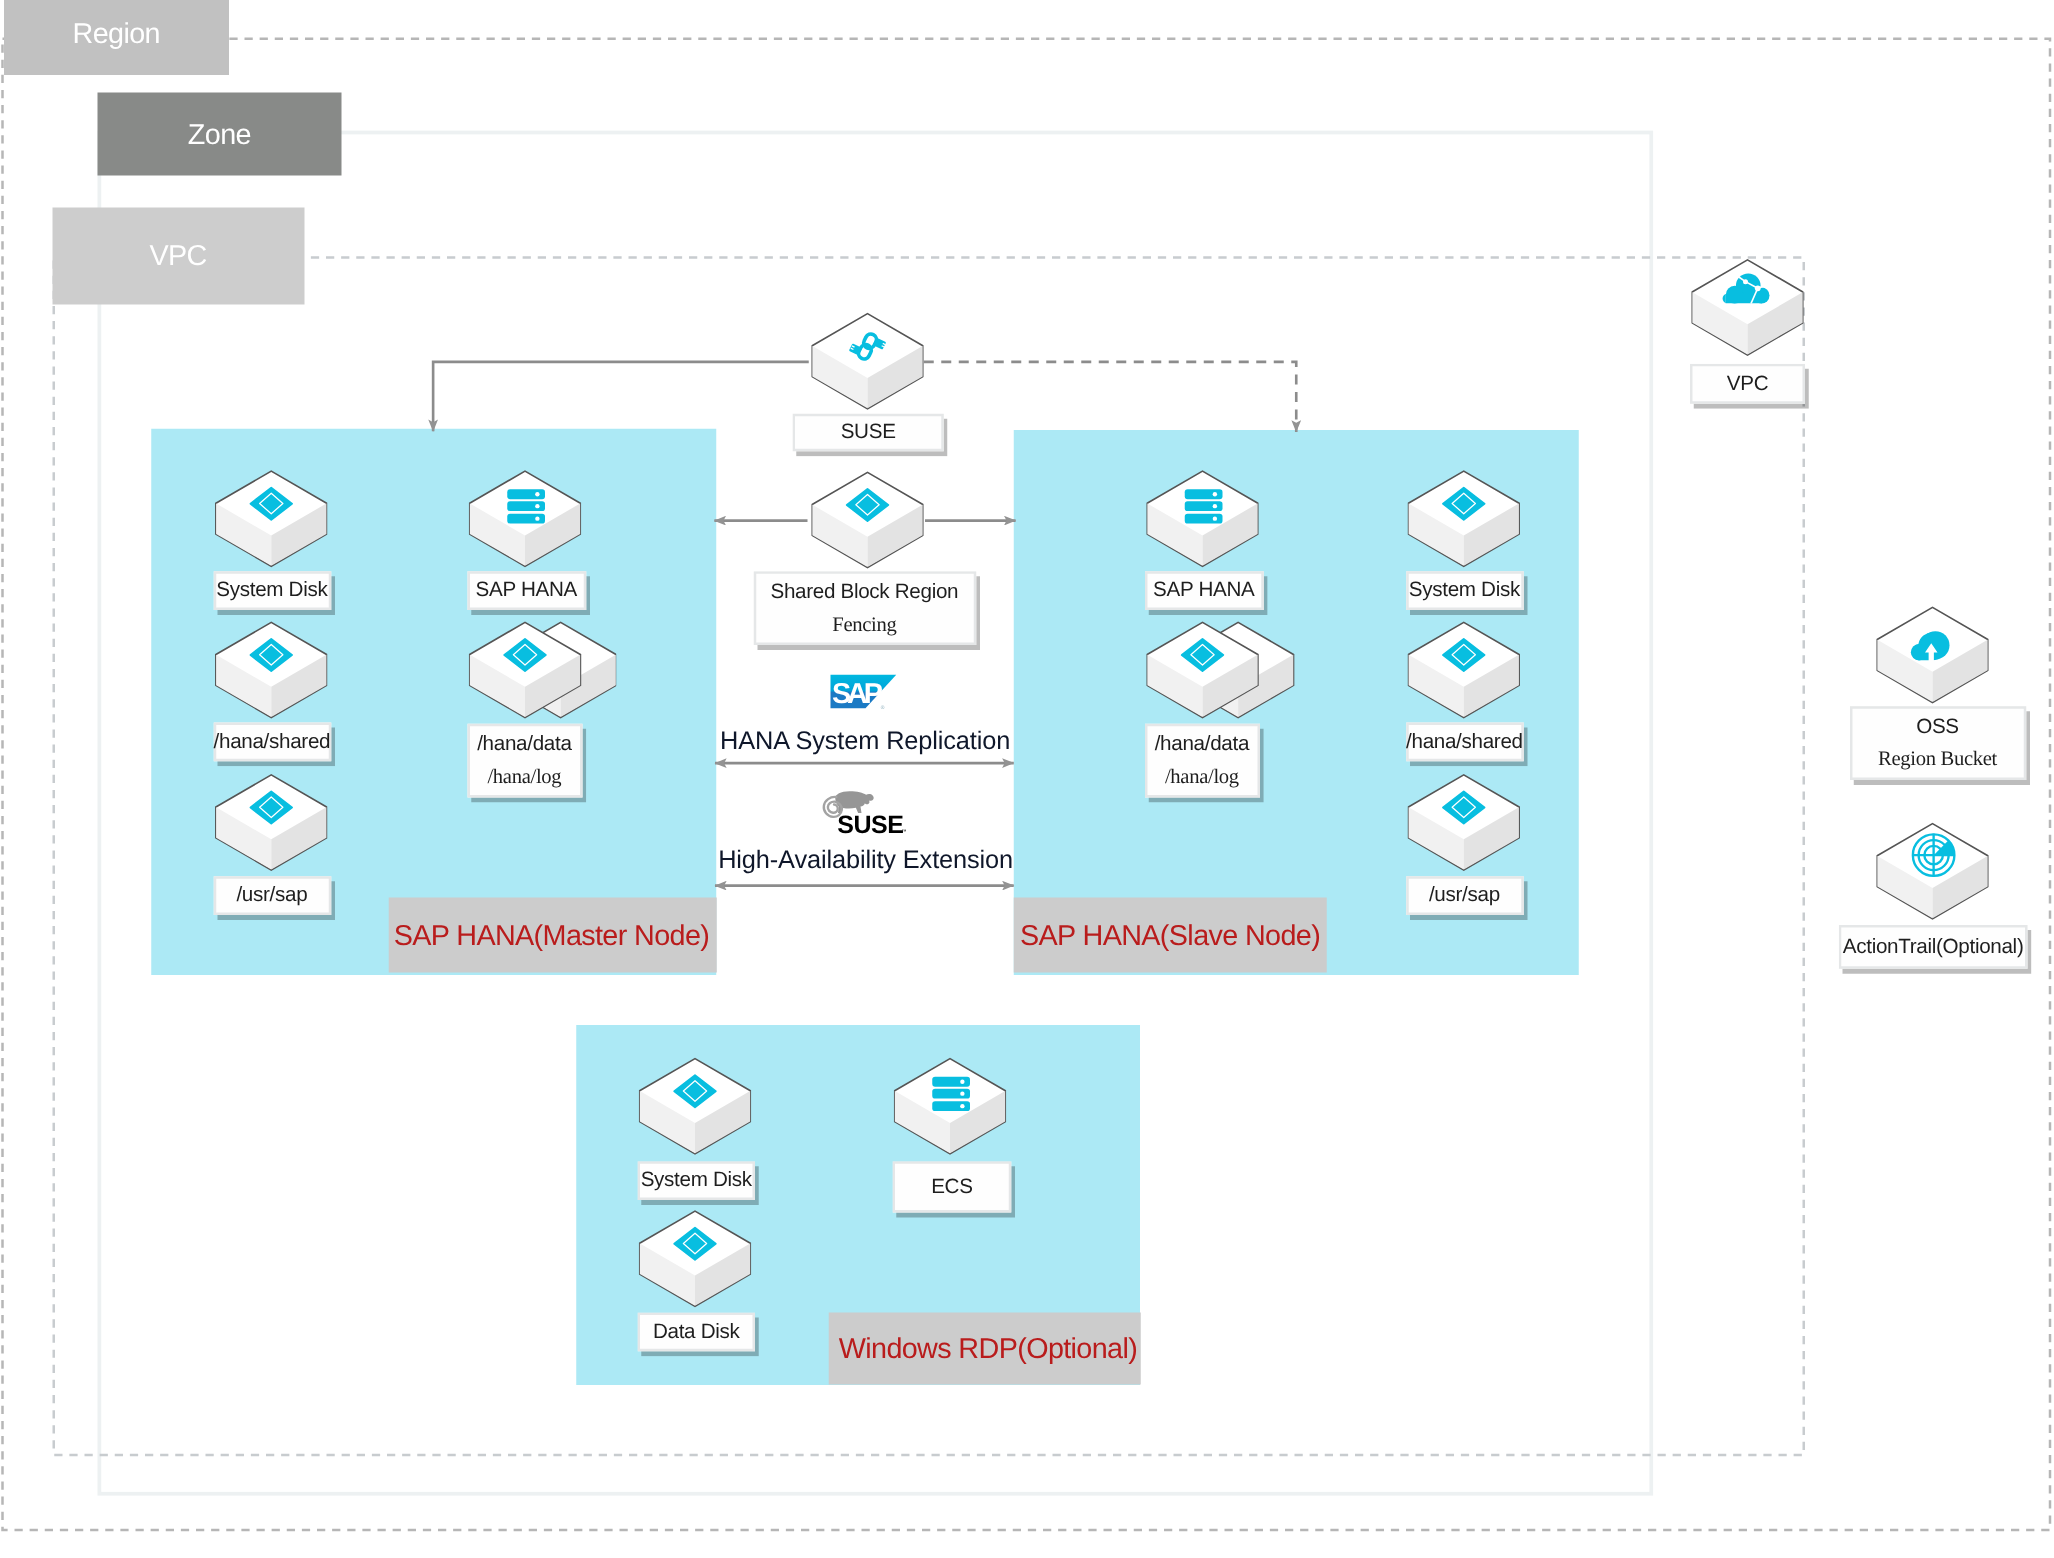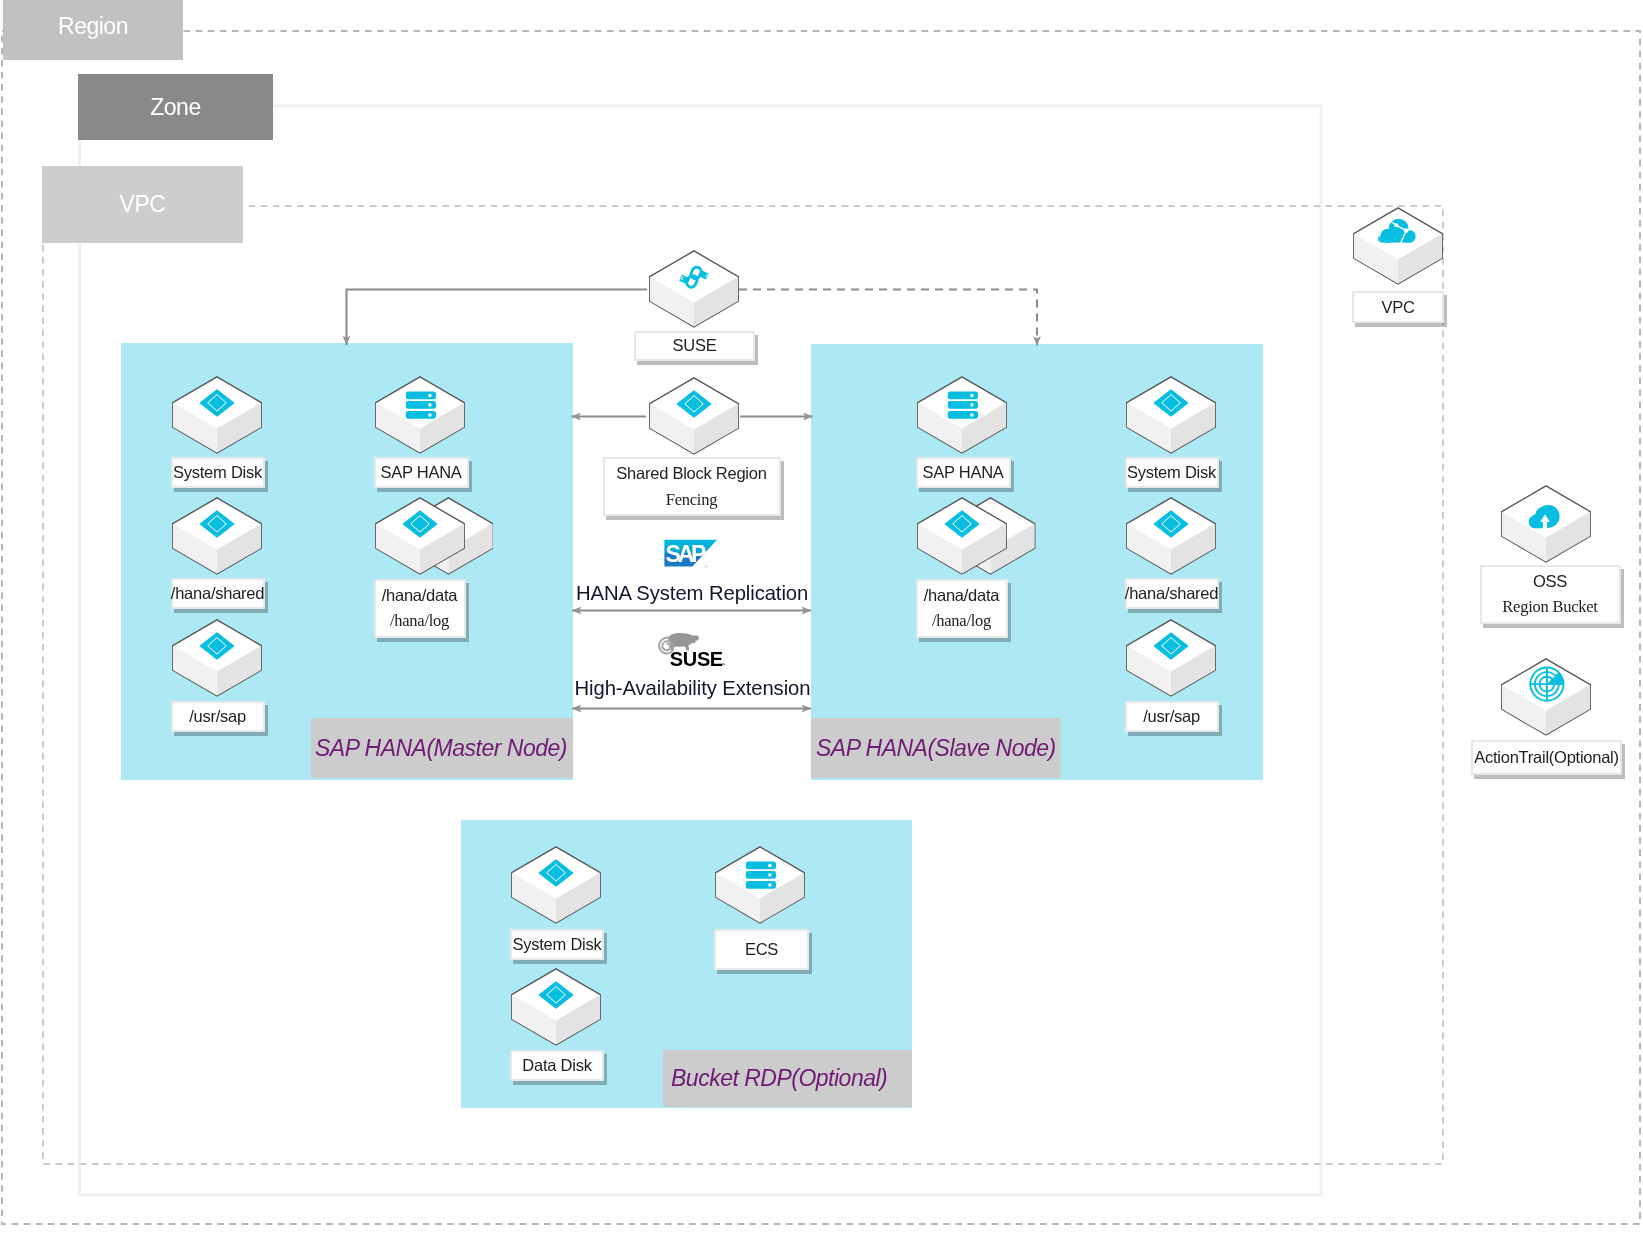--- a/index.html
+++ b/index.html
@@ -15,22 +15,22 @@
   #region-tag{left:3px;top:-7px;width:180px;height:67px;background:#c1c1c1;font-size:23px;letter-spacing:-0.5px;}
   #zone-tag{left:78px;top:74px;width:195px;height:66px;background:#888a88;font-size:23px;letter-spacing:-0.5px;}
   #vpc-tag{left:42px;top:166px;width:201px;height:77px;background:#cdcdcd;font-size:23px;letter-spacing:-0.5px;}
 
   
   .cyanbox{position:absolute;background:#ace9f5;}
   #master-box{left:121px;top:343px;width:452px;height:437px;}
   #slave-box{left:811px;top:344px;width:452px;height:436px;}
   #rdp-box{left:461px;top:820px;width:451px;height:288px;}
 
-  .banner{position:absolute;background:#cccccc;color:#701a75;font-size:23px;letter-spacing:-0.5px;
-          display:flex;align-items:center;box-sizing:border-box;white-space:nowrap;font-style:italic;}
+  .banner{position:absolute;background:#cccccc;color:#b91c1c;font-size:23px;letter-spacing:-0.5px;
+          display:flex;align-items:center;box-sizing:border-box;white-space:nowrap;}
   #master-banner{left:311px;top:718px;width:262px;height:60px;padding-left:4px;}
   #slave-banner{left:811px;top:718px;width:250px;height:60px;padding-left:5px;}
   #rdp-banner{left:663px;top:1050px;width:249px;height:57px;padding-left:8px;}
 
   
   .lbl{position:absolute;background:#fefefe;border:2px solid #e5e7e8;box-sizing:border-box;
        display:flex;flex-direction:column;align-items:center;justify-content:center;
        font-size:16.5px;letter-spacing:-0.25px;color:#1e1e1e;white-space:nowrap;line-height:1.0;
        box-shadow:3px 4px 0 0 rgba(0,0,0,.26);}
   .lbl span{display:block;}
@@ -233,21 +233,21 @@
 <svg class="icon" style="left:511.0px;top:967.0px" width="90" height="80" viewBox="0 0 90 80">
   <use href="#sym-cube"></use>
     <use href="#sym-disk-glyph"></use>
 </svg>
 <div class="lbl" style="left:510.0px;top:1050.0px;width:94px;height:31px">
     <span>Data Disk</span>
   </div>
 
 <div class="banner" id="master-banner">SAP HANA(Master Node)</div>
 <div class="banner" id="slave-banner">SAP HANA(Slave Node)</div>
-<div class="banner" id="rdp-banner">Bucket RDP(Optional)</div>
+<div class="banner" id="rdp-banner">Windows RDP(Optional)</div>
 
 <svg class="icon" style="left:648.6px;top:249.0px" width="90" height="80" viewBox="0 0 90 80">
   <use href="#sym-cube"></use>
     <use href="#sym-link-glyph"></use>
 </svg>
 <div class="lbl" style="left:634px;top:330.5px;width:121px;height:30px">
     <span>SUSE</span>
   </div>
 
 <svg class="icon" style="left:648.6px;top:376.0px" width="90" height="80" viewBox="0 0 90 80">

